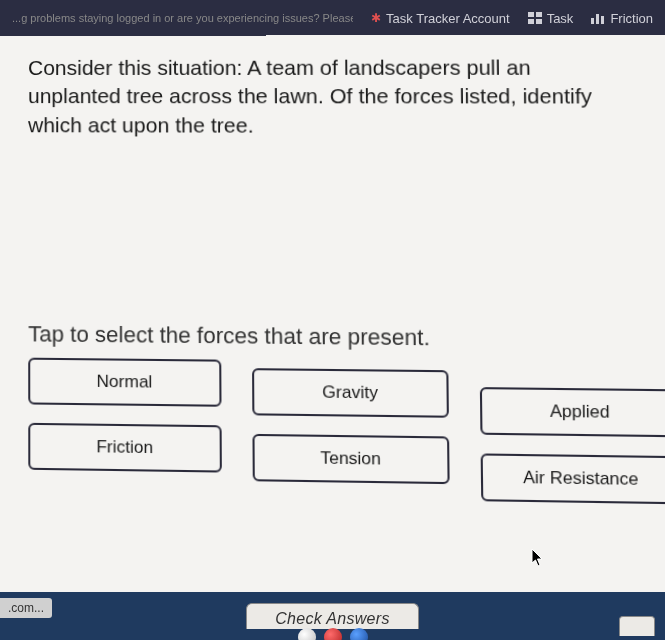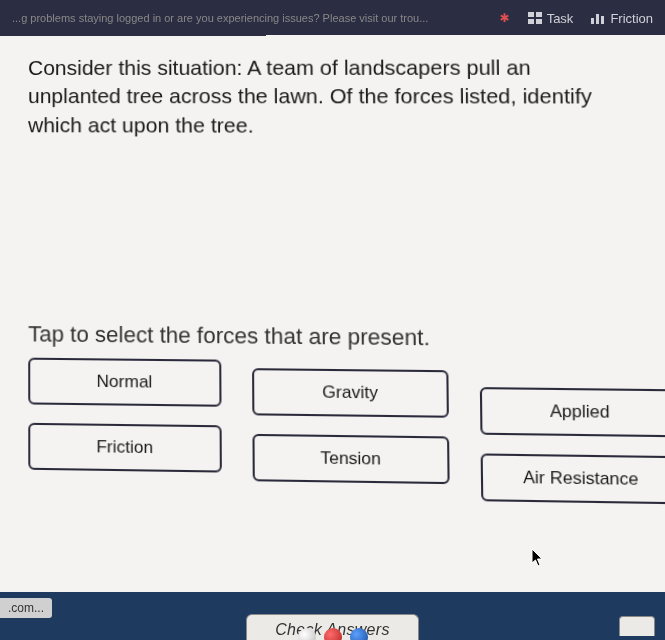--- a/index.html
+++ b/index.html
@@ -81,21 +81,21 @@
       cursor: pointer;
       user-select: none;
     }
 
     .bottom-bar {
       position: absolute;
       left: 0; right: 0; bottom: 0;
       height: 48px;
       background: #1f3a5f;
       display: flex;
-      align-items: flex-end;
+      align-items: center;
       justify-content: center;
       overflow: hidden;
     }
     .url-chip {
       position: absolute;
       left: 0;
       top: 6px;
       background: #d0d0d0;
       color: #333;
       font-size: 12px;
@@ -151,20 +151,21 @@
       pointer-events: none;
     }
   </style>
 </head>
 <body>
 
 <div class="top-bar">
   <span class="partial-left">...g problems staying logged in or are you experiencing issues? Please visit our trou...</span>
   <span class="tb-item">
     <span class="icon-star">✱</span>
+    <span>Task Tracker Account</span>
   </span>
   <span class="tb-item">
     <svg class="icon-box icon-menu" viewBox="0 0 14 12">
         <rect x="0" y="0" width="6" height="5"></rect>
         <rect x="8" y="0" width="6" height="5"></rect>
         <rect x="0" y="7" width="6" height="5"></rect>
         <rect x="8" y="7" width="6" height="5"></rect>
       </svg>
     <span>Task</span>
   </span>

